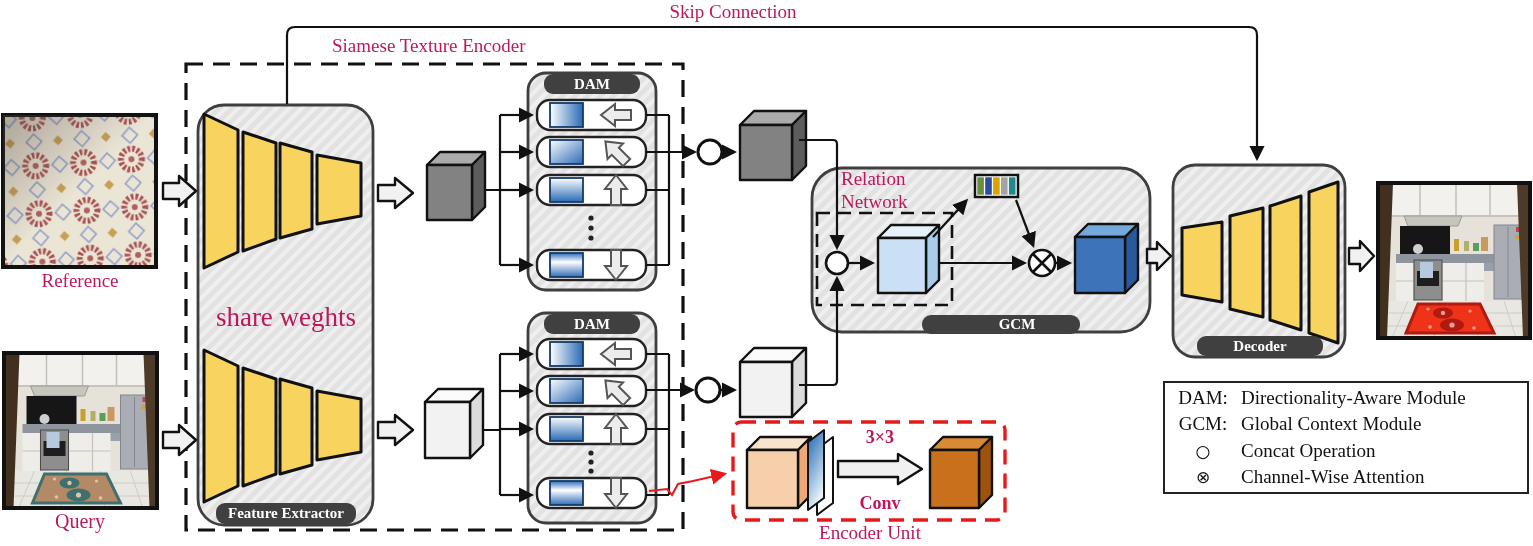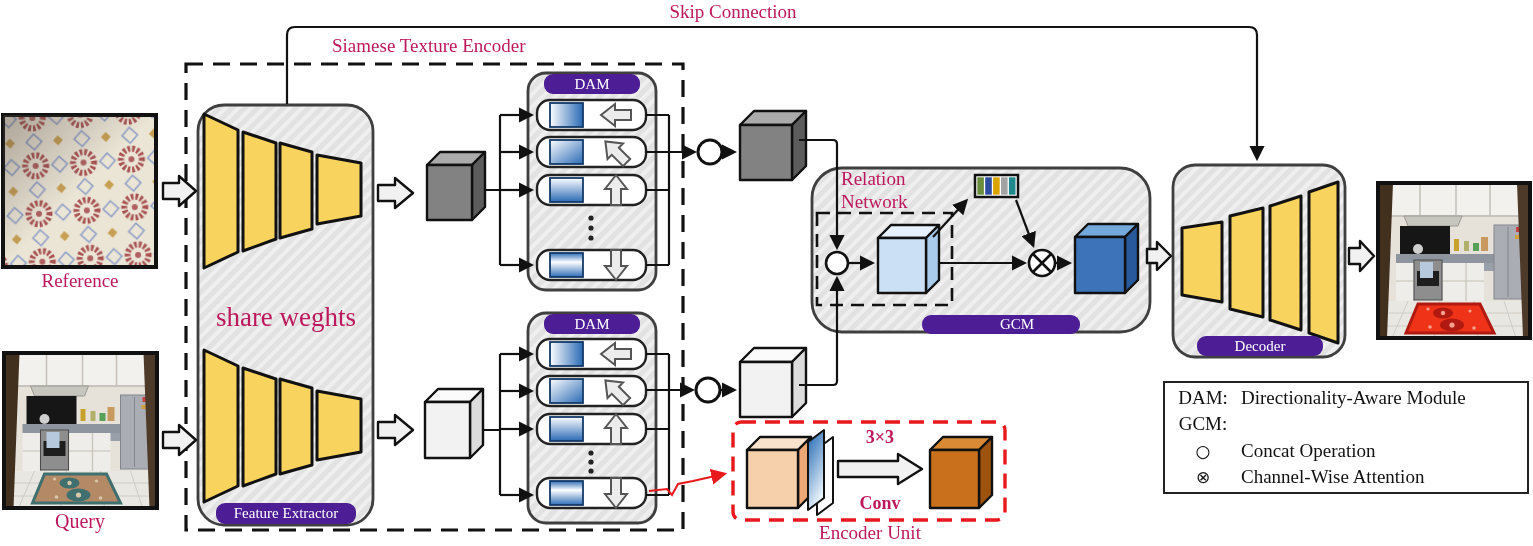--- a/index.html
+++ b/index.html
@@ -1,22 +1,22 @@
 <!DOCTYPE html>
 <html><head>
 <meta charset="utf-8">
 <style>
   html,body{margin:0;padding:0;background:#fff;}
   #stage{position:relative;width:1533px;height:546px;background:#fff;overflow:hidden;
          font-family:"Liberation Serif","DejaVu Serif",serif;color:#111;}
   #diagram-svg{position:absolute;left:0;top:0;}
   .lbl{position:absolute;line-height:1.15;color:#be185d;}
   .ctr{text-align:center;}
-  .pill{position:absolute;background:#4c1d95;border-radius:9px;color:#fff;
-        font-weight:normal;font-size:15px;text-align:center;
+  .pill{position:absolute;background:#404040;border-radius:9px;color:#fff;
+        font-weight:bold;font-size:15px;text-align:center;
         font-family:"Liberation Serif","DejaVu Serif",serif;}
   .dirarr{fill:#ececec;stroke:#555;stroke-width:2;}
   .flow{fill:none;stroke:#111;stroke-width:2.2;}
   .blockarrow{fill:#f1f1f1;stroke:#111;stroke-width:2.4;stroke-linejoin:round;}
   .cube{stroke:#111;stroke-width:2.4;stroke-linejoin:round;}
   .trap{fill:#f8d35e;stroke:#111;stroke-width:3;stroke-linejoin:round;}
   .hatchbox{fill:url(#hatch);stroke:#3f3f3f;stroke-width:2.8;}
   .damrow{fill:#fff;stroke:#222;stroke-width:2.4;}
   #legend{position:absolute;left:1163px;top:381px;width:366px;height:113px;
           border:2px solid #222;background:#fff;box-sizing:border-box;
@@ -333,20 +333,21 @@
 <div class="lbl ctr" style="left:843px;top:463px;width:74px;font-size:18px;font-weight:bold;margin-top:30px;">Conv</div>
 <div class="lbl ctr" style="left:787px;top:522px;width:166px;font-size:19px;">Encoder Unit</div>
 
 <div id="legend">
   <div class="legrow">
     <span class="legsym">DAM:</span>
     <span class="legtxt">Directionality-Aware Module</span>
   </div>
   <div class="legrow">
     <span class="legsym">GCM:</span>
+    <span class="legtxt">Global Context Module</span>
   </div>
   <div class="legrow">
     <span class="legsym circ">○</span>
     <span class="legtxt">Concat Operation</span>
   </div>
   <div class="legrow">
     <span class="legsym circ">⊗</span>
     <span class="legtxt">Channel-Wise Attention</span>
   </div>
 </div>

